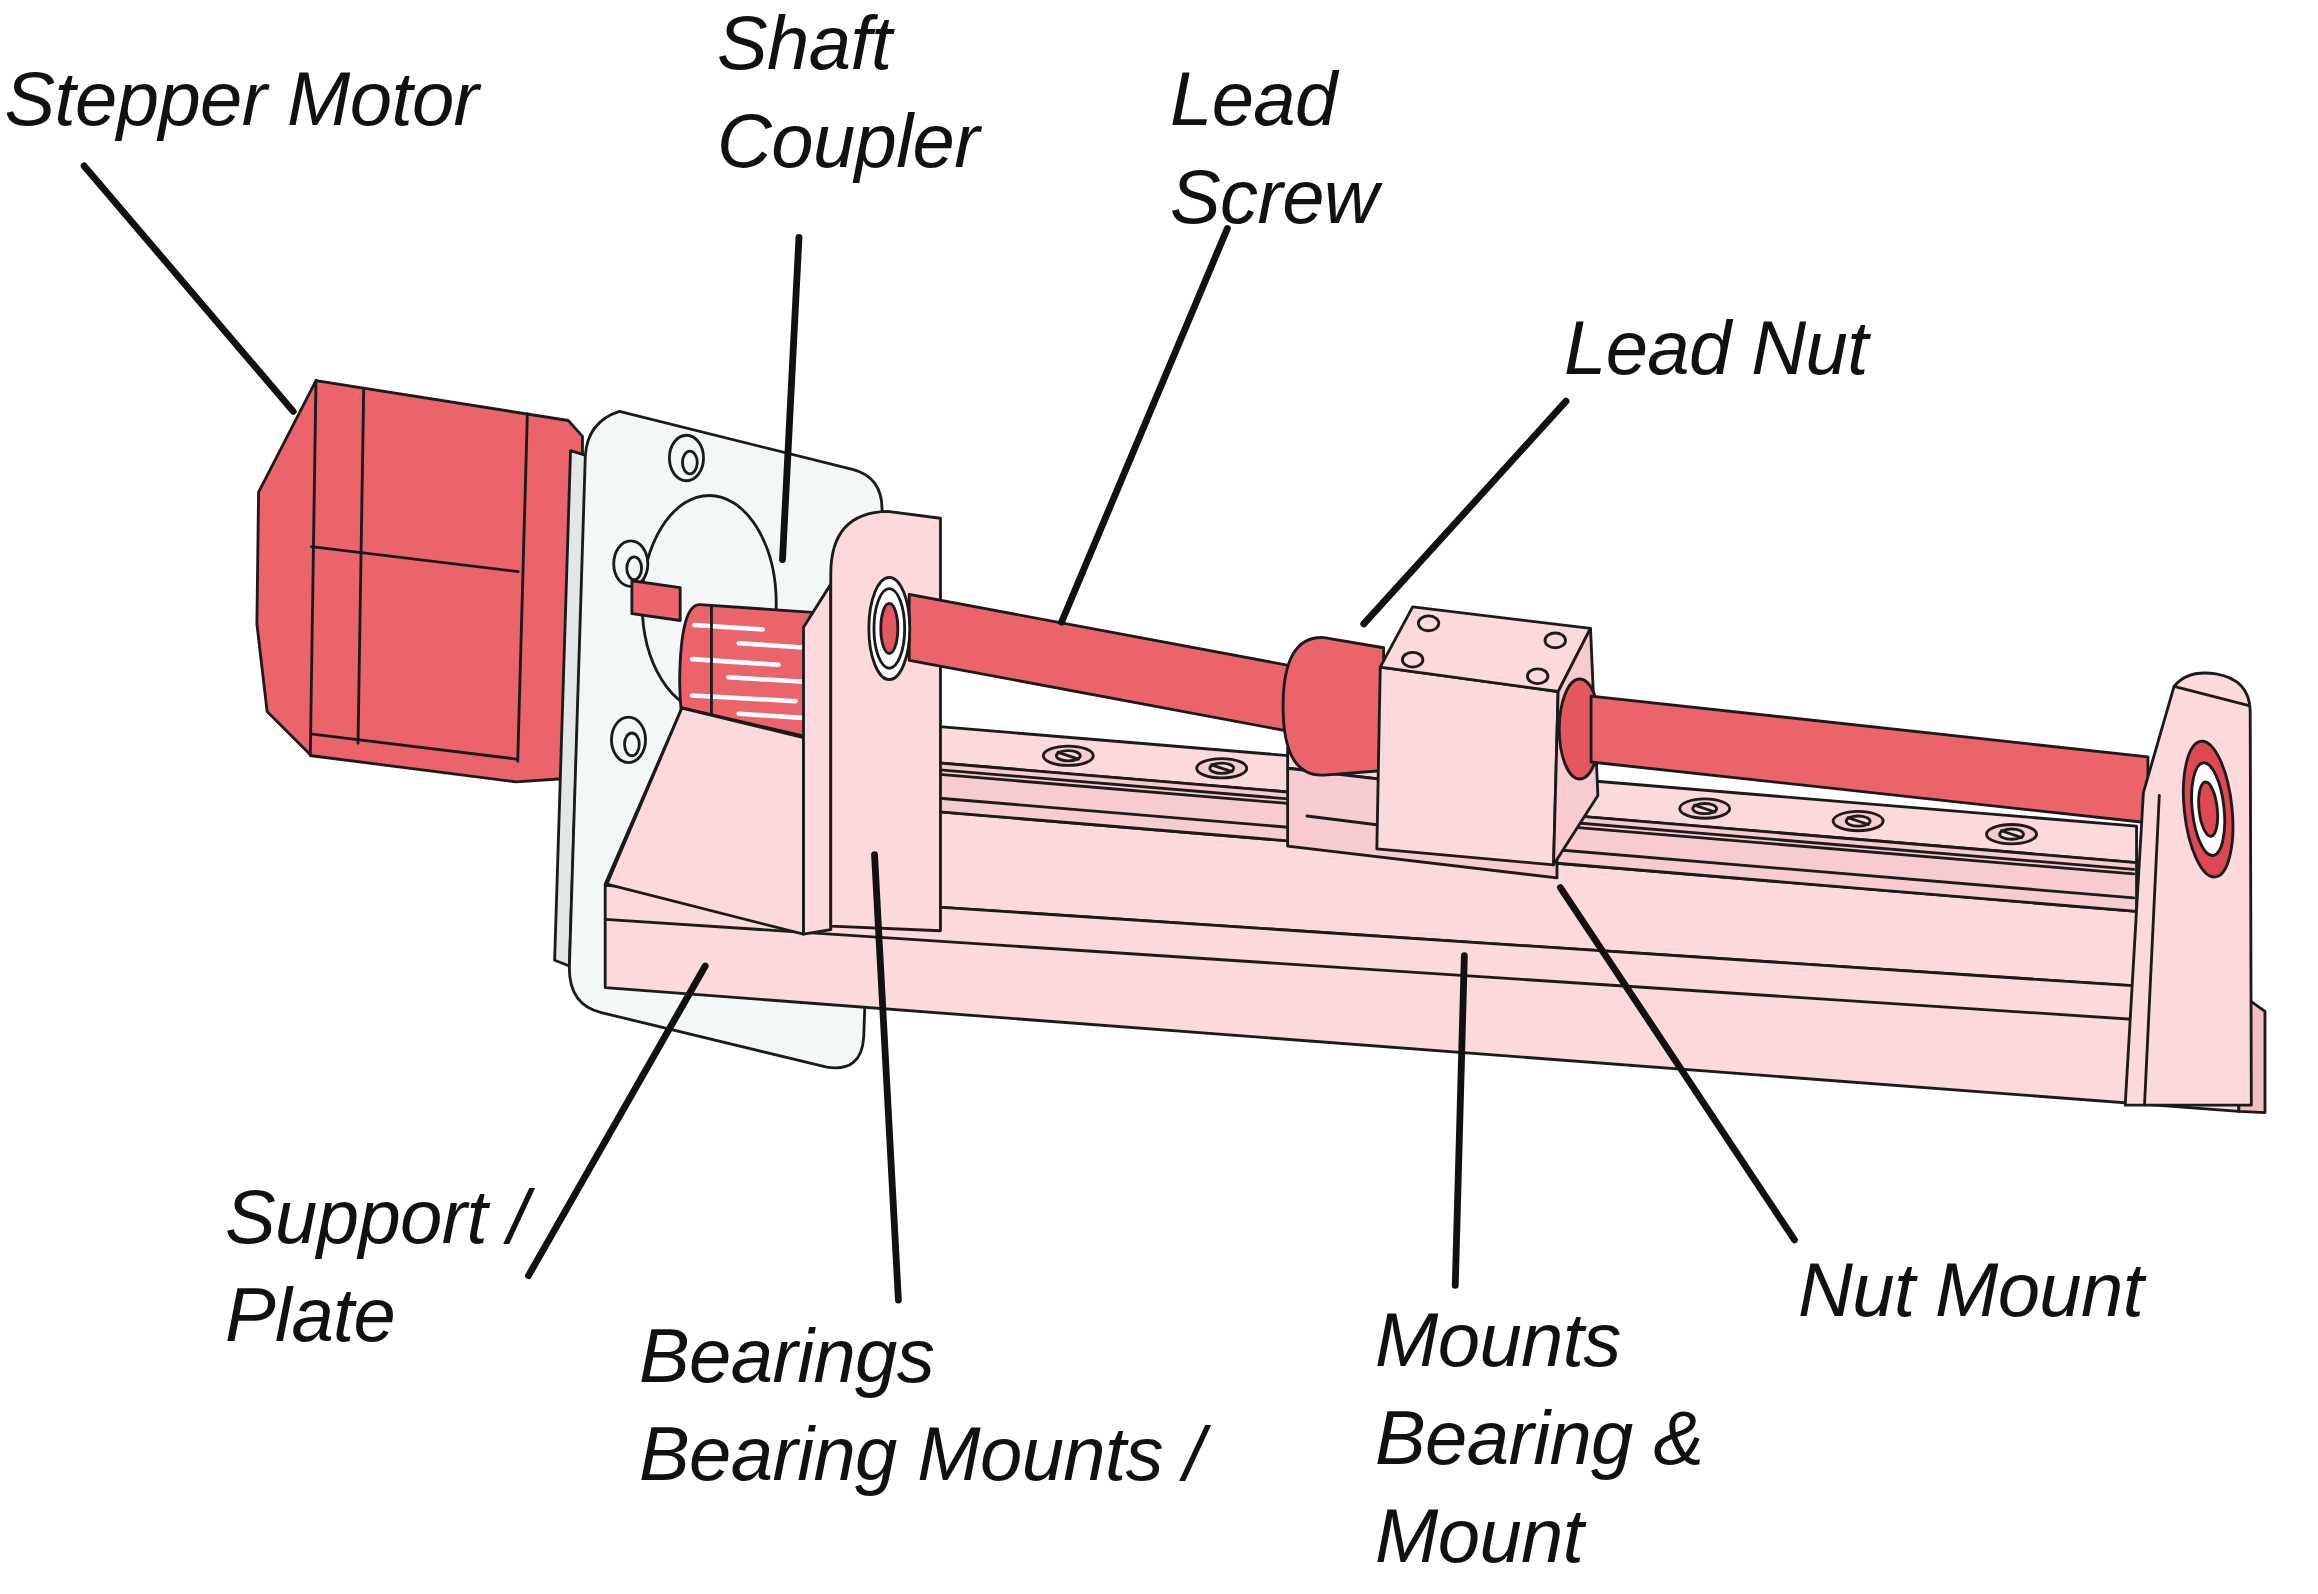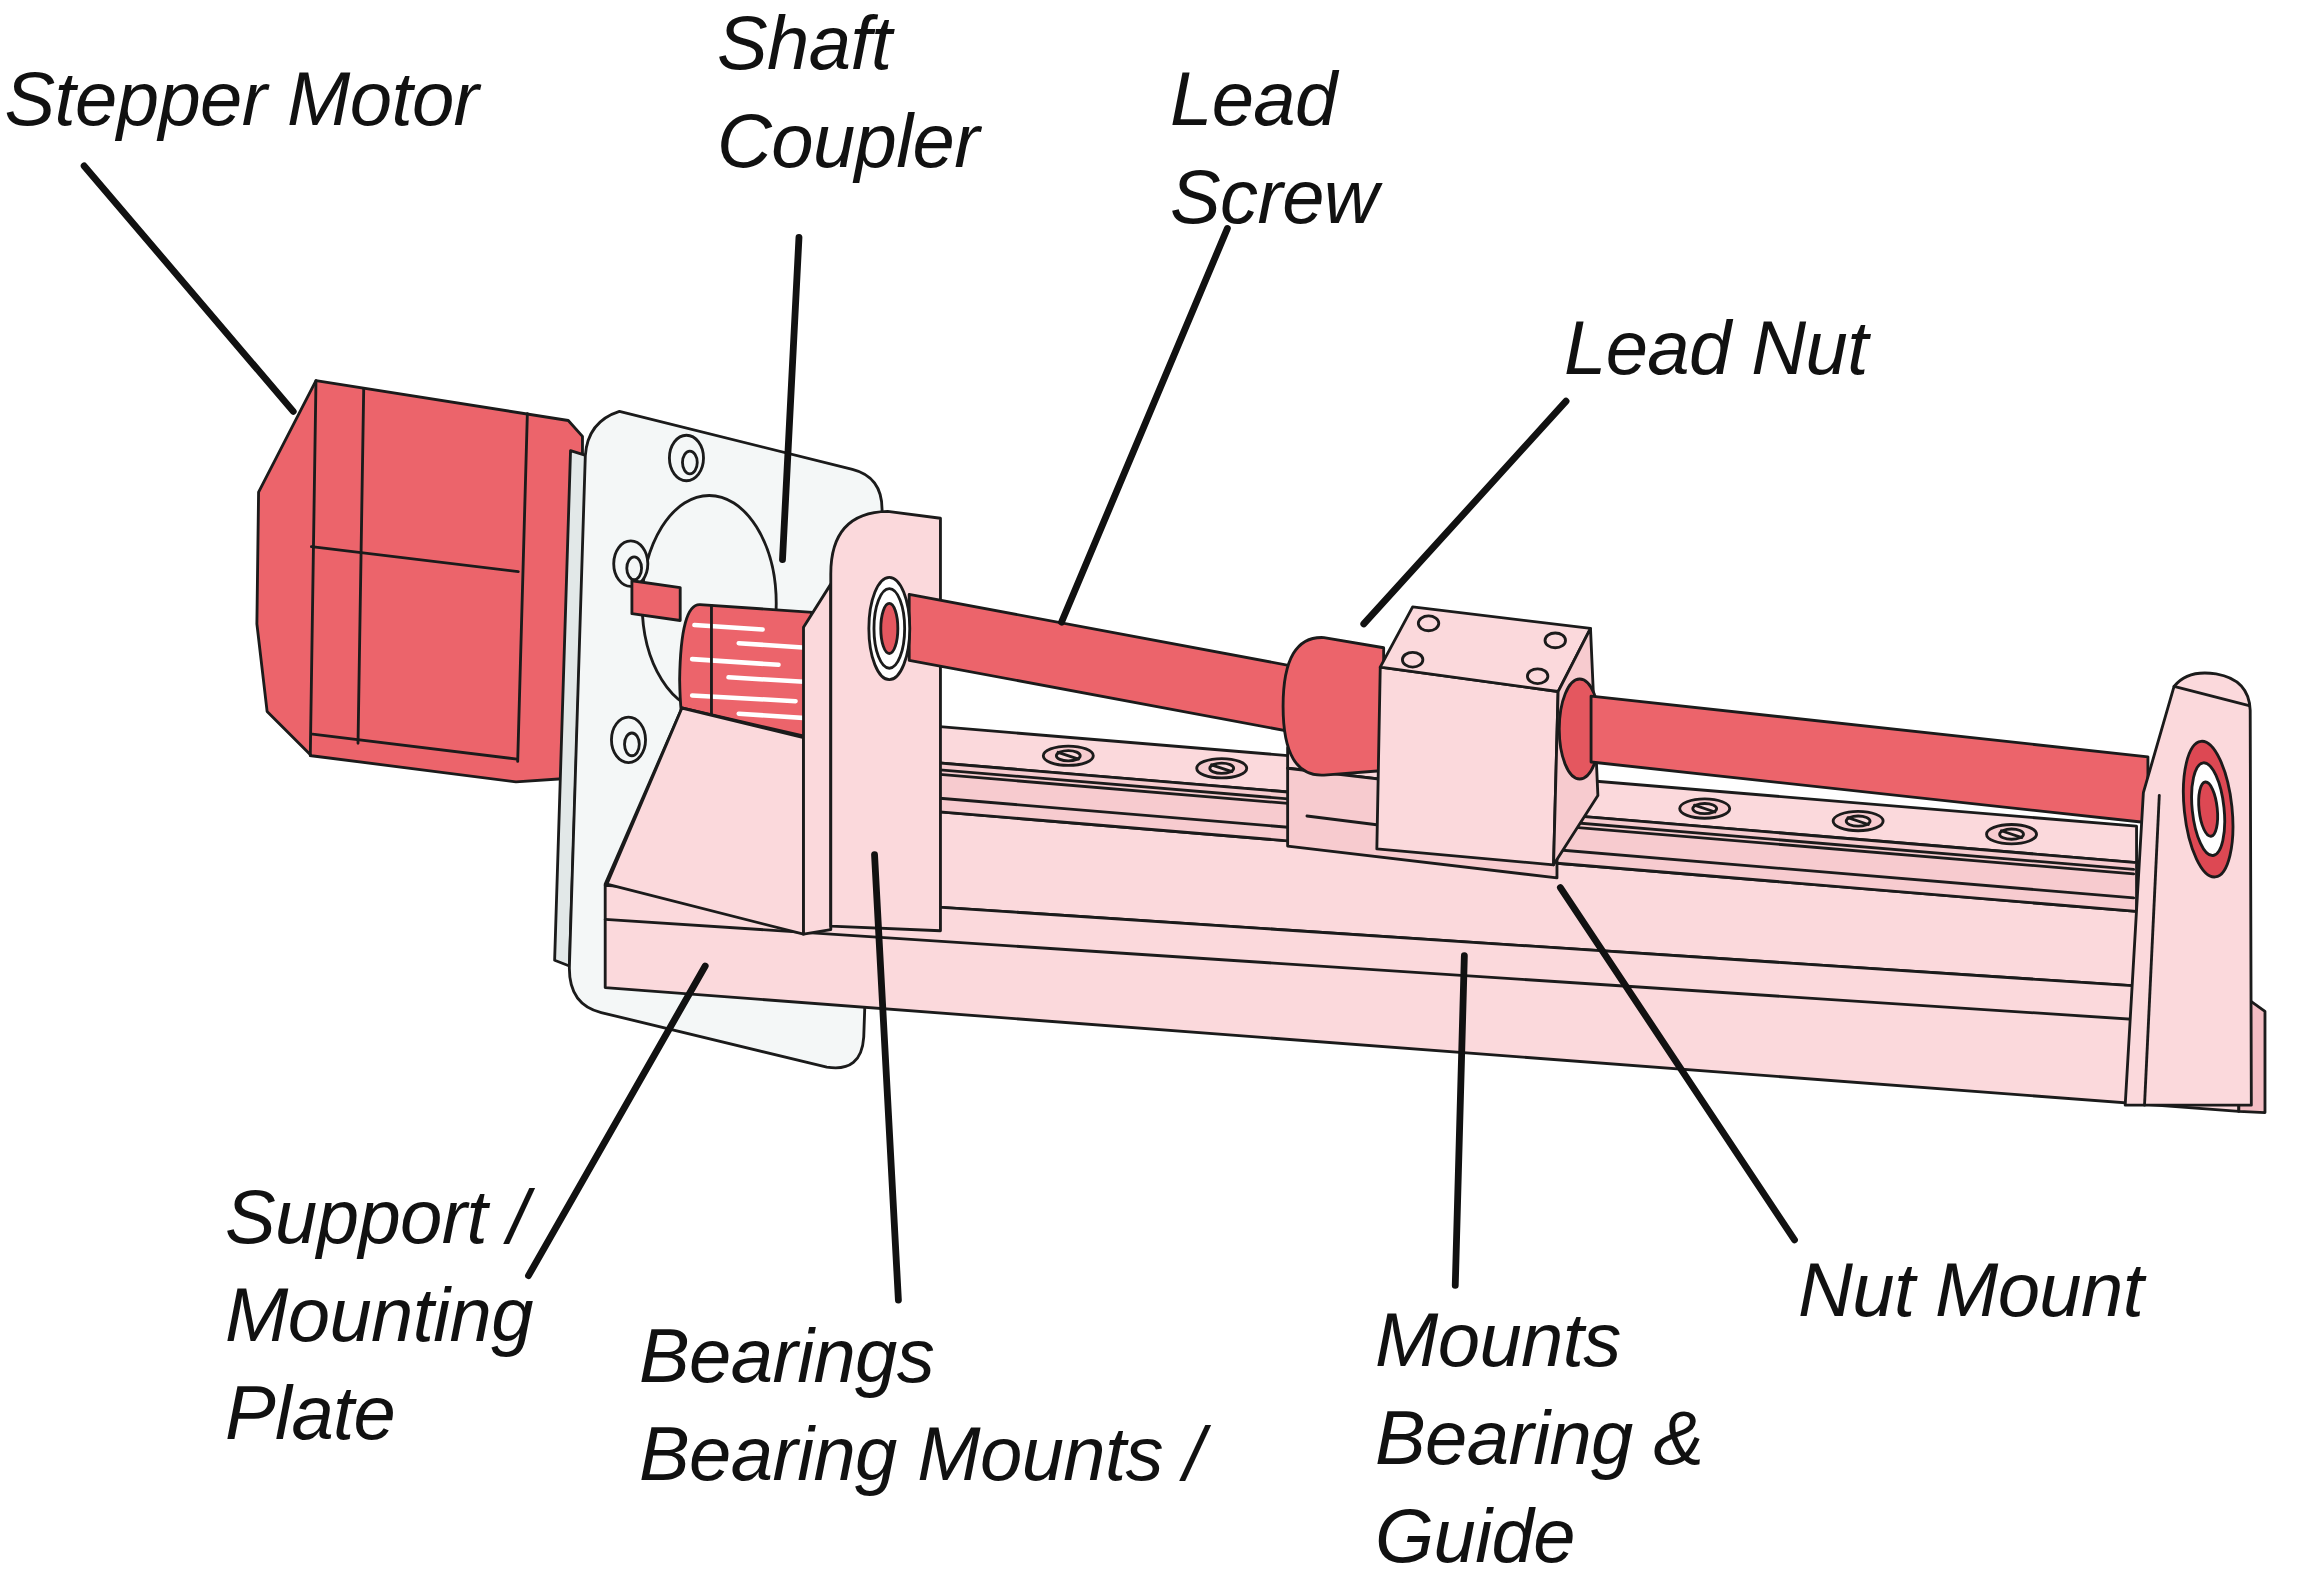--- a/index.html
+++ b/index.html
@@ -196,33 +196,32 @@
   <span>Lead</span>
   <span>Screw</span>
 </div>
 
 <div class="label" style="left:1564px;top:299px">
   <span>Lead Nut</span>
 </div>
 
 <div class="label" style="left:225px;top:1168px">
   <span>Support /</span>
-  <span>Mounting</span>
   <span>Plate</span>
 </div>
 
 <div class="label" style="left:639px;top:1307px">
   <span>Bearings</span>
   <span>Bearing Mounts /</span>
 </div>
 
 <div class="label" style="left:1375px;top:1291px">
   <span>Mounts</span>
   <span>Bearing &amp;</span>
-  <span>Guide</span>
+  <span>Mount</span>
 </div>
 
 <div class="label" style="left:1798px;top:1241px">
   <span>Nut Mount</span>
 </div>
 
 </div>
 
 
 </body></html>

